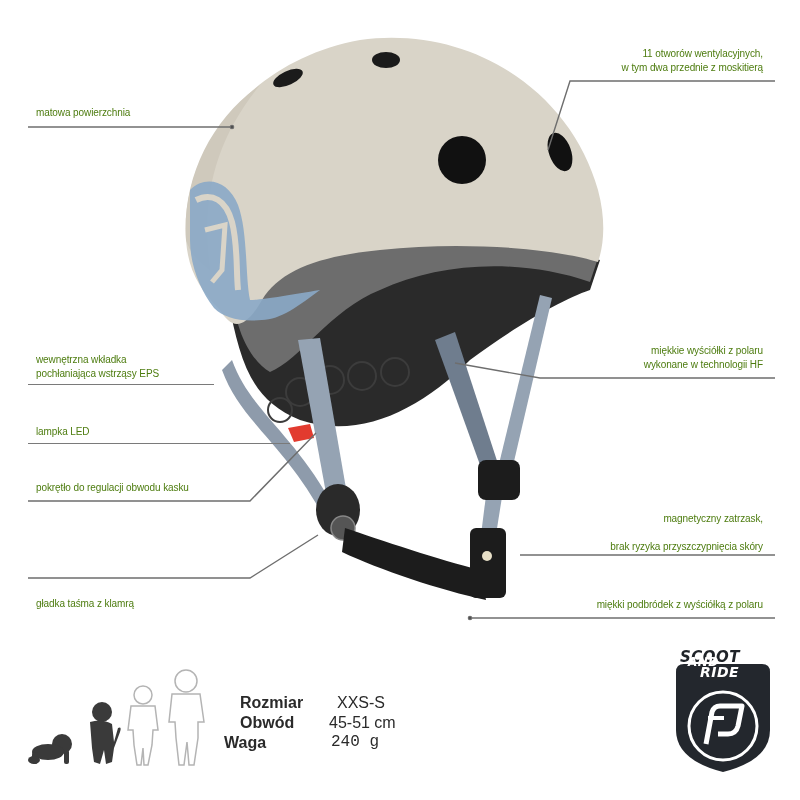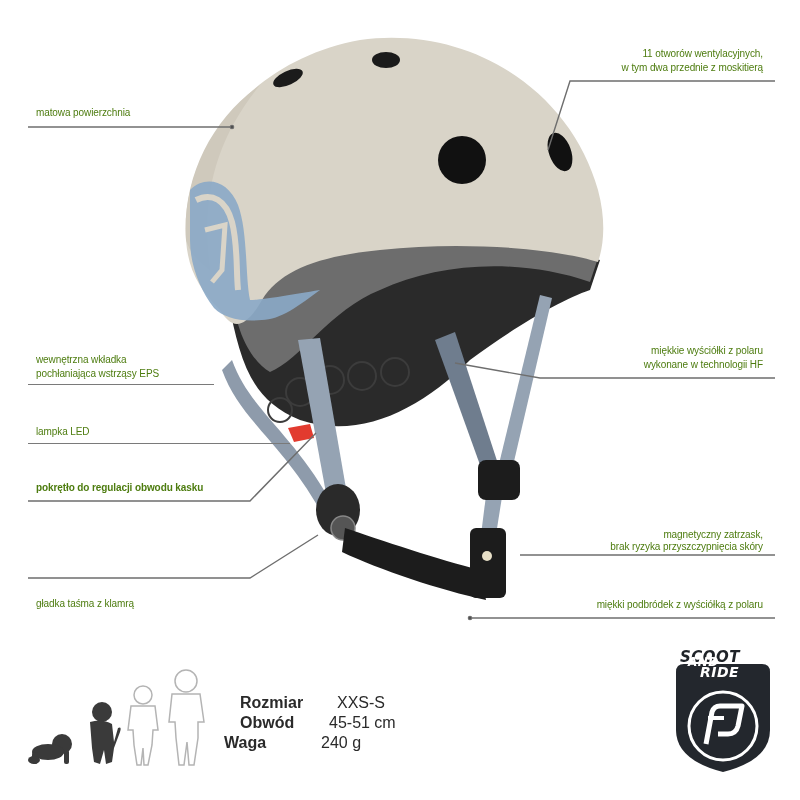--- a/index.html
+++ b/index.html
@@ -73,31 +73,31 @@
 
 <div class="lbl" style="left:36px;top:106px;">matowa powierzchnia</div>
 
 <div class="lbl" style="left:36px;top:353px;">wewnętrzna wkładka</div>
 <div class="lbl" style="left:36px;top:367px;">pochłaniająca wstrząsy EPS</div>
 <div class="line" style="left:28px;top:384px;width:186px;"></div>
 
 <div class="lbl" style="left:36px;top:425px;">lampka LED</div>
 <div class="line" style="left:28px;top:443px;width:262px;"></div>
 
-<div class="lbl" style="left:36px;top:481px;font-weight:bold;">pokrętło do regulacji obwodu kasku</div>
+<div class="lbl" style="left:36px;top:481px;">pokrętło do regulacji obwodu kasku</div>
 
 <div class="lbl" style="left:36px;top:557px;margin-top:40px;">gładka taśma z klamrą</div>
 
 <div class="lbl right" style="right:37px;top:47px;">11 otworów wentylacyjnych,</div>
 <div class="lbl right" style="right:37px;top:61px;">w tym dwa przednie z moskitierą</div>
 
 <div class="lbl right" style="right:37px;top:344px;">miękkie wyściółki z polaru</div>
 <div class="lbl right" style="right:37px;top:358px;">wykonane w technologii HF</div>
 
-<div class="lbl right" style="right:37px;top:528px;">magnetyczny zatrzask,</div>
+<div class="lbl right" style="right:37px;top:512px;">magnetyczny zatrzask,</div>
 <div class="lbl right" style="right:37px;top:540px;">brak  ryzyka przyszczypnięcia skóry</div>
 
 <div class="lbl right" style="right:37px;top:598px;">miękki podbródek z wyściółką z polaru</div>
 
 <svg class="overlay" width="800" height="800" viewBox="0 0 800 800" style="pointer-events:none;">
 
   <g fill="#3a3a3a">
     <circle cx="62" cy="744" r="10"></circle>
     <ellipse cx="48" cy="752" rx="16" ry="8"></ellipse>
     <rect x="32" y="752" width="6" height="12" rx="3"></rect>
@@ -120,21 +120,21 @@
     <path d="M172 694 L200 694 L204 722 L198 722 L198 738 L194 765 L189 765 L187 742 L184 765 L179 765 L176 738 L175 722 L169 722 Z"></path>
   </g>
 </svg>
 
 <div>
   <div class="spec-key" style="left:240px;top:693px;">Rozmiar</div>
   <div class="spec-val" style="left:337px;top:693px;">XXS-S</div>
   <div class="spec-key" style="left:240px;top:713px;">Obwód</div>
   <div class="spec-val" style="left:329px;top:713px;">45-51 cm</div>
   <div class="spec-key" style="left:224px;top:733px;">Waga</div>
-  <div class="spec-val" style="left:321px;top:733px;">240 g</div>
+  <div class="spec-val" style="left:331px;top:733px;font-family:Liberation Mono, monospace;">240 g</div>
 </div>
 
 <div style="position:absolute;left:668px;top:648px;width:110px;height:126px;">
   <svg width="110" height="126" viewBox="0 0 110 126" style="position:absolute;left:0;top:0;">
     <path d="M8 24 Q8 16 16 16 L94 16 Q102 16 102 24 L102 82 Q102 112 55 124 Q8 112 8 82 Z" fill="#23272d"></path>
     <circle cx="55" cy="78" r="34" fill="none" stroke="#ffffff" stroke-width="3"></circle>
     <path d="M38 96 L44 64 Q46 58 52 58 L74 58 L70 78 Q68 86 60 86 L50 86" fill="none" stroke="#ffffff" stroke-width="5" stroke-linejoin="round"></path>
     <path d="M40 70 L56 70" stroke="#ffffff" stroke-width="4"></path>
   </svg>
   <div class="logo-text" style="left:12px;top:0px;font-size:15px;">SCOOT</div>

